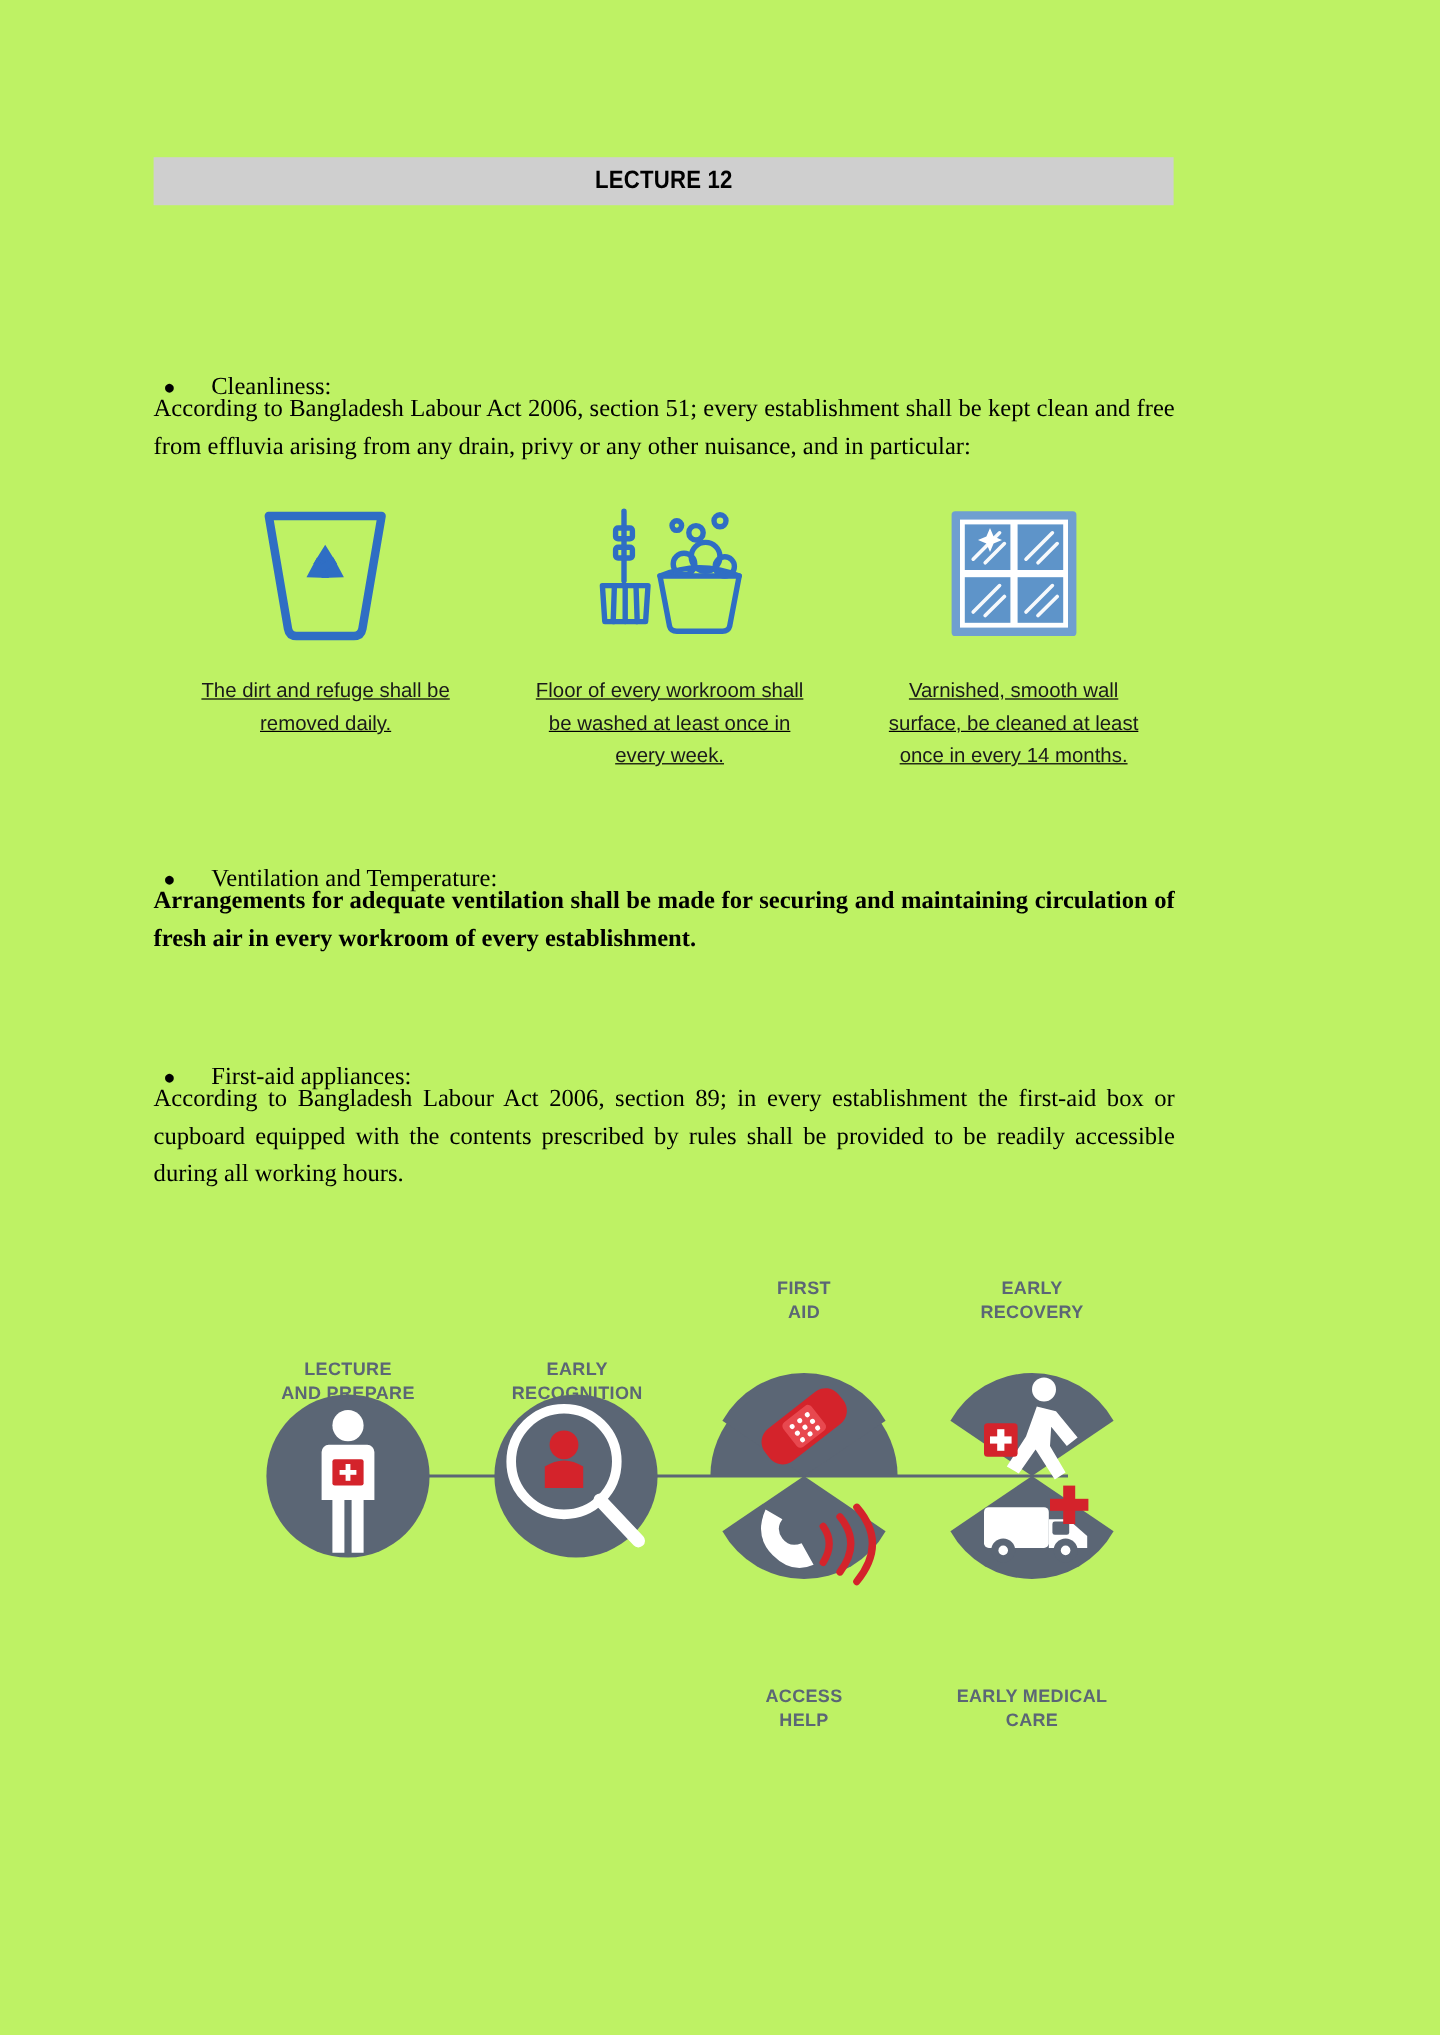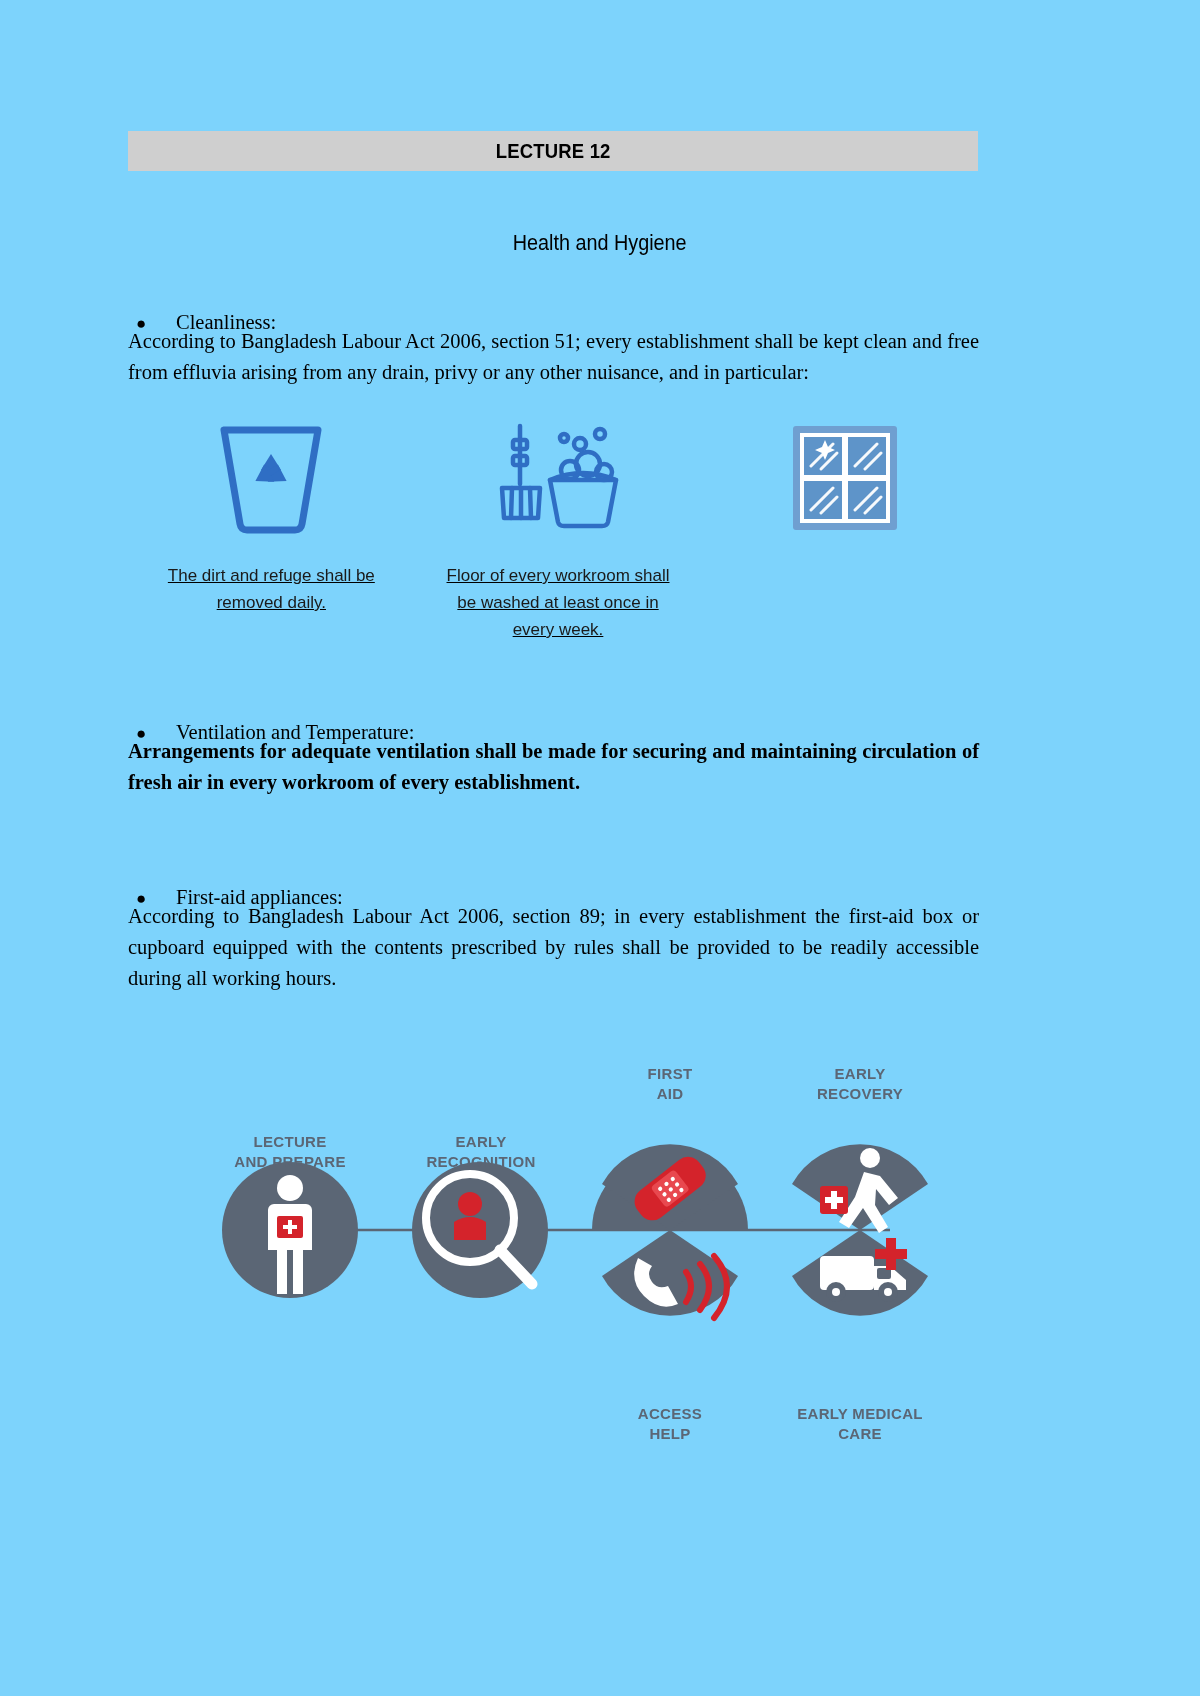--- a/index.html
+++ b/index.html
@@ -3,21 +3,21 @@
 <meta charset="utf-8">
 <style>
   html,body{margin:0;padding:0;background:#ffffff;}
   body{
     width:1200px;height:1696px;
     font-family:"Liberation Serif", serif;
     color:#000000;
     position:relative;
     overflow:hidden;
   }
-  .page{position:absolute;inset:0;background:#7dd3fc;}
+  .page{position:absolute;inset:0;background:#bef264;}
 
   
   .header-band{
     position:absolute;left:128px;top:131px;width:850px;height:40px;
     background:#cfcfcf;
     display:flex;align-items:center;justify-content:center;
   }
   .header-band .title{
     font-family:"Liberation Sans", sans-serif;
     font-weight:bold;font-size:21px;letter-spacing:.2px;
@@ -87,23 +87,20 @@
 </style>
 </head>
 <body>
 
 <div class="page">
 
   <div class="header-band">
     <div class="title">LECTURE 12</div>
   </div>
 
-  <div class="doc-title">
-    <span>Health and Hygiene</span>
-  </div>
 
   <div class="bullet-line" style="top:283px;">
     <span class="bullet-dot">●</span>
     <span class="bullet-text">Cleanliness:</span>
   </div>
 
   <div class="para" style="top:326px;">According to Bangladesh Labour Act 2006, section 51; every establishment shall be kept clean and free from effluvia arising from any drain, privy or any other nuisance, and in particular:</div>
 
   <div class="icon-row">
 
@@ -167,20 +164,21 @@
             <line x1="22" y1="88" x2="44" y2="66"></line>
             <line x1="32" y1="91" x2="48" y2="75"></line>
             <line x1="66" y1="88" x2="88" y2="66"></line>
             <line x1="76" y1="91" x2="92" y2="75"></line>
           </g>
           <g fill="#ffffff">
             <path d="M36 18 l3 7 7 3 -7 3 -3 7 -3 -7 -7 -3 7 -3z"></path>
           </g>
         </svg>
       </div>
+      <div class="icon-cap">Varnished, smooth wall surface, be cleaned at least once in every 14 months.</div>
     </div>
 
   </div>
 
   <div class="bullet-line" style="top:693px;">
     <span class="bullet-dot">●</span>
     <span class="bullet-text">Ventilation and Temperature:</span>
   </div>
 
   <div class="para" style="top:736px;font-weight:bold;">Arrangements for adequate ventilation shall be made for securing and maintaining circulation of fresh air in every workroom of every establishment.</div>

